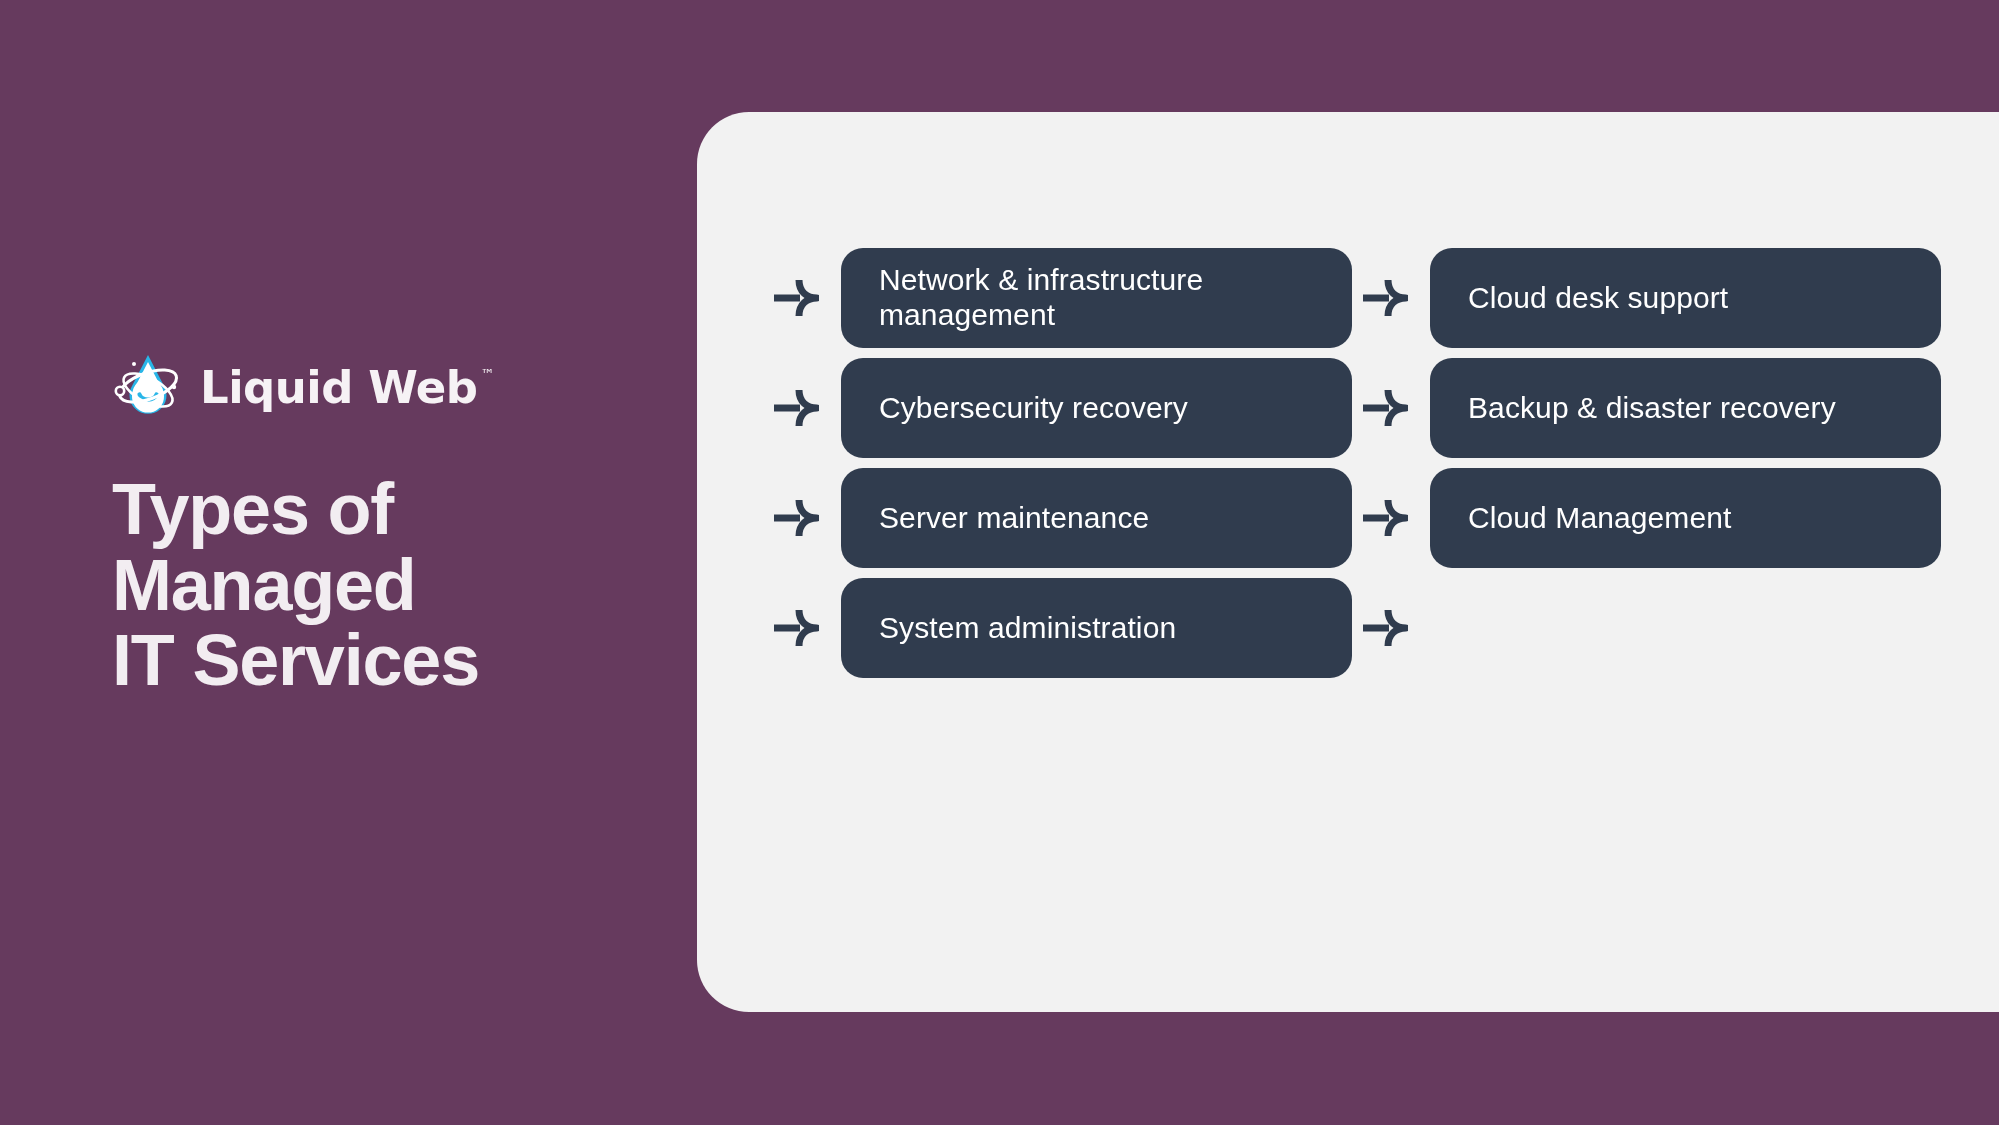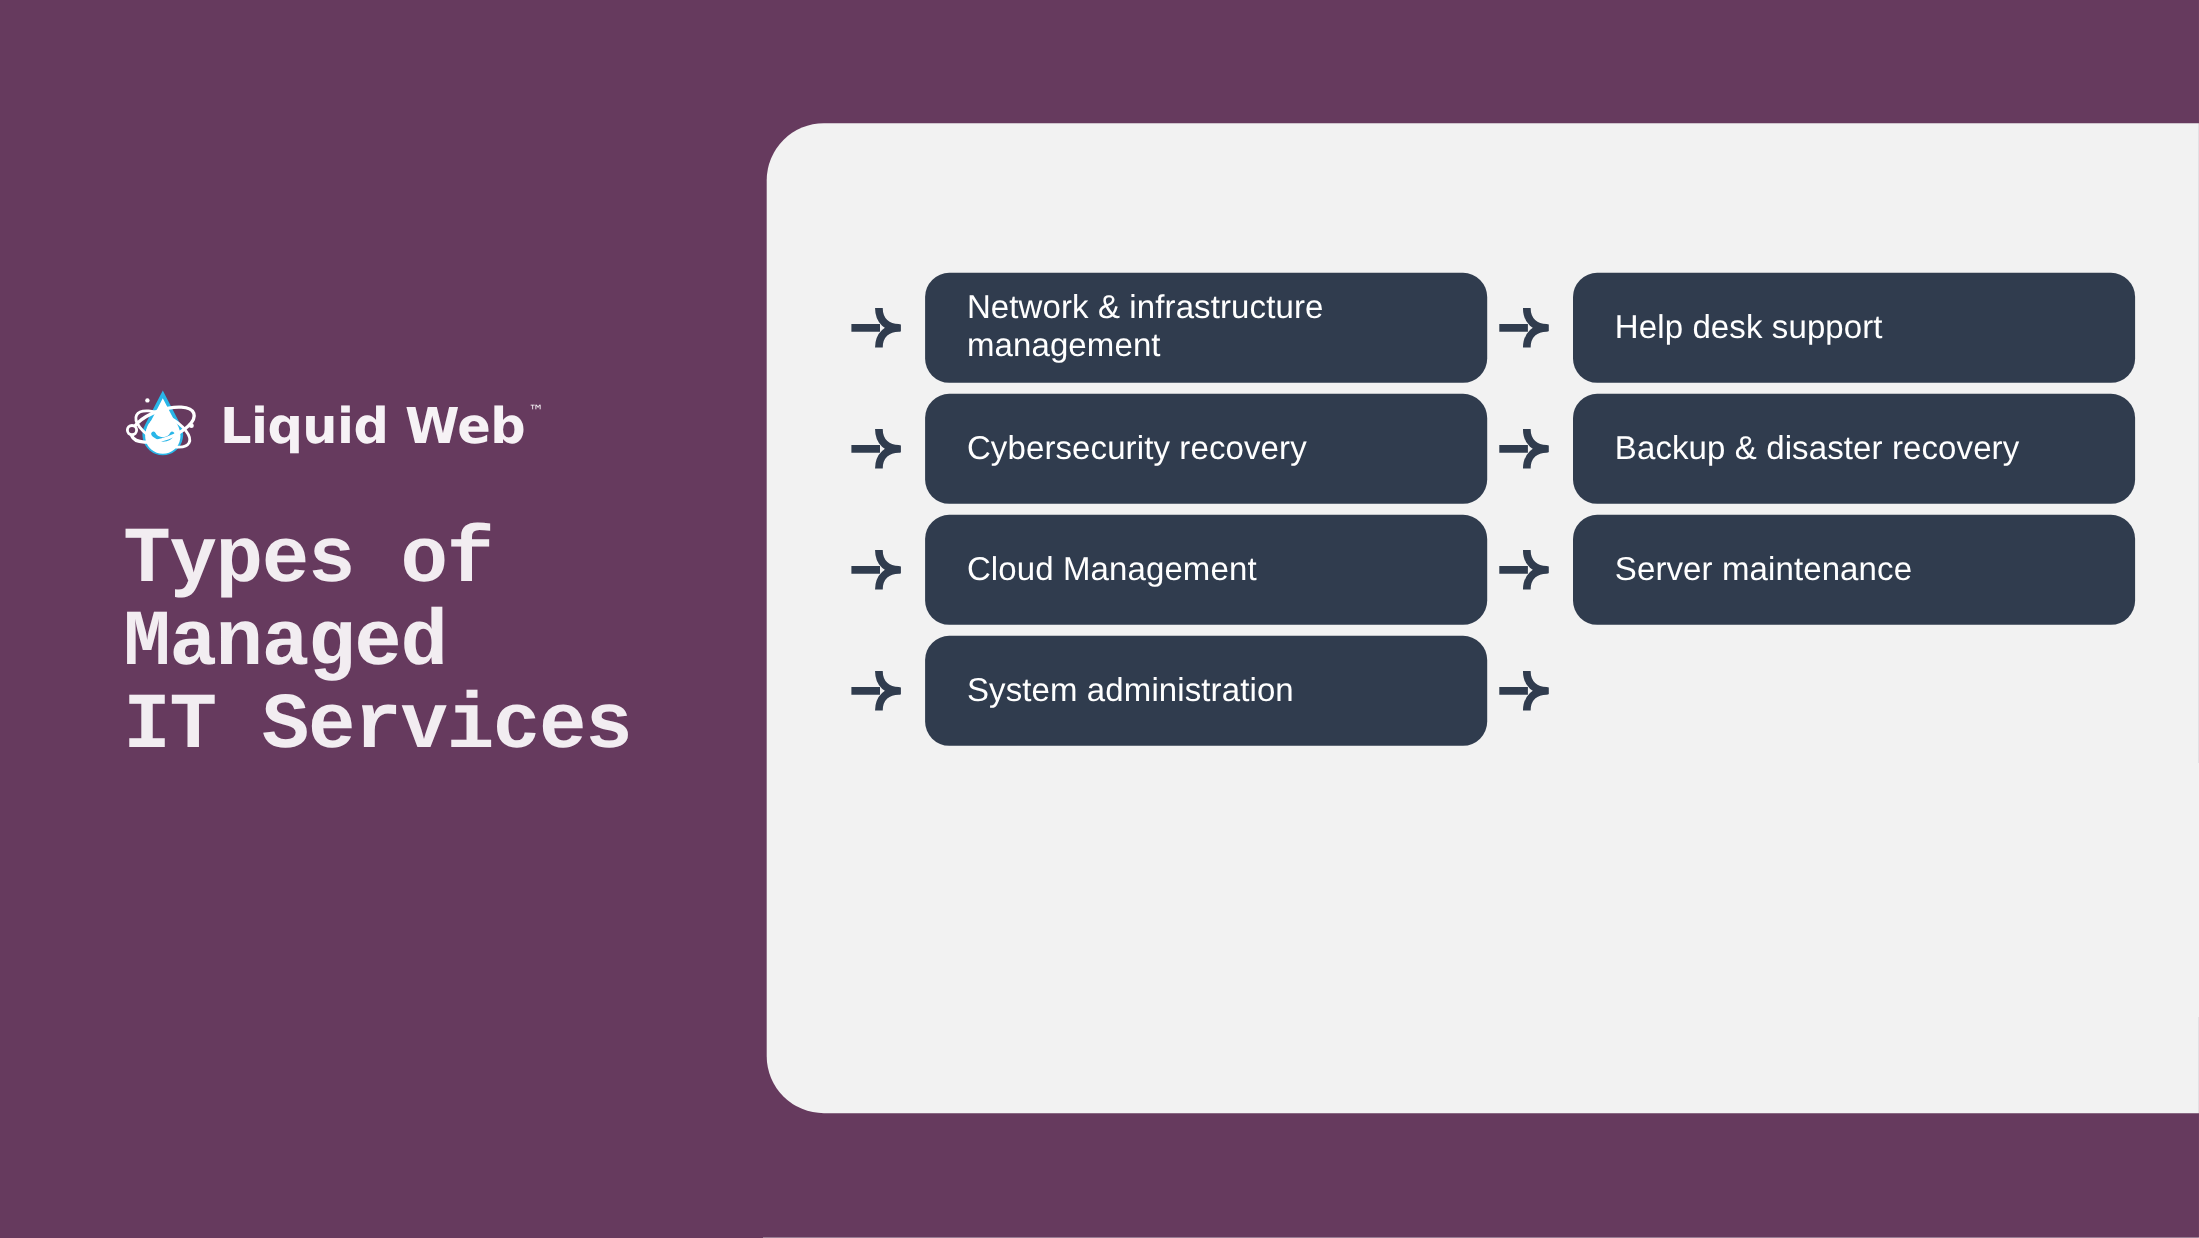--- a/index.html
+++ b/index.html
@@ -62,21 +62,21 @@
     font-family: "DejaVu Sans", sans-serif;
     font-size: 14px;
     color: #f6f2f5;
     margin-top: 2px;
     margin-left: 3px;
     line-height: 1;
   }
 
   .page-title {
     margin-top: 48px;
-    font-family: Liberation Mono, monospace;
+    font-family: Liberation Sans, sans-serif;
     font-size: 72px;
     font-weight: bold;
     line-height: 1.05;
     letter-spacing: -1.2px;
     color: #f2edf1;
     white-space: pre-line;
   }
 
   
   .panel {
@@ -185,21 +185,21 @@
 management</span>
         </div>
       </div>
 
       <div class="cell">
         <svg class="arrow-icon" viewBox="0 0 46 42">
           <path d="M1 21 H27" stroke="#303c4e" stroke-width="7" fill="none"></path>
           <path d="M26 3 C26 15 34 21 44 21 C34 21 26 27 26 39" stroke="#303c4e" stroke-width="7" fill="none" stroke-linecap="butt" stroke-linejoin="round"></path>
         </svg>
         <div class="card">
-          <span class="card-label">Help desk support</span>
+          <span class="card-label">Cloud desk support</span>
         </div>
       </div>
 
       <div class="cell">
         <svg class="arrow-icon" viewBox="0 0 46 42">
           <path d="M1 21 H27" stroke="#303c4e" stroke-width="7" fill="none"></path>
           <path d="M26 3 C26 15 34 21 44 21 C34 21 26 27 26 39" stroke="#303c4e" stroke-width="7" fill="none" stroke-linecap="butt" stroke-linejoin="round"></path>
         </svg>
         <div class="card">
           <span class="card-label">Cybersecurity recovery</span>
@@ -215,31 +215,31 @@
           <span class="card-label">Backup &amp; disaster recovery</span>
         </div>
       </div>
 
       <div class="cell">
         <svg class="arrow-icon" viewBox="0 0 46 42">
           <path d="M1 21 H27" stroke="#303c4e" stroke-width="7" fill="none"></path>
           <path d="M26 3 C26 15 34 21 44 21 C34 21 26 27 26 39" stroke="#303c4e" stroke-width="7" fill="none" stroke-linecap="butt" stroke-linejoin="round"></path>
         </svg>
         <div class="card">
+          <span class="card-label">Server maintenance</span>
+        </div>
+      </div>
+
+      <div class="cell">
+        <svg class="arrow-icon" viewBox="0 0 46 42">
+          <path d="M1 21 H27" stroke="#303c4e" stroke-width="7" fill="none"></path>
+          <path d="M26 3 C26 15 34 21 44 21 C34 21 26 27 26 39" stroke="#303c4e" stroke-width="7" fill="none" stroke-linecap="butt" stroke-linejoin="round"></path>
+        </svg>
+        <div class="card">
           <span class="card-label">Cloud Management</span>
-        </div>
-      </div>
-
-      <div class="cell">
-        <svg class="arrow-icon" viewBox="0 0 46 42">
-          <path d="M1 21 H27" stroke="#303c4e" stroke-width="7" fill="none"></path>
-          <path d="M26 3 C26 15 34 21 44 21 C34 21 26 27 26 39" stroke="#303c4e" stroke-width="7" fill="none" stroke-linecap="butt" stroke-linejoin="round"></path>
-        </svg>
-        <div class="card">
-          <span class="card-label">Server maintenance</span>
         </div>
       </div>
 
       <div class="cell">
         <svg class="arrow-icon" viewBox="0 0 46 42">
           <path d="M1 21 H27" stroke="#303c4e" stroke-width="7" fill="none"></path>
           <path d="M26 3 C26 15 34 21 44 21 C34 21 26 27 26 39" stroke="#303c4e" stroke-width="7" fill="none" stroke-linecap="butt" stroke-linejoin="round"></path>
         </svg>
         <div class="card">
           <span class="card-label">System administration</span>

